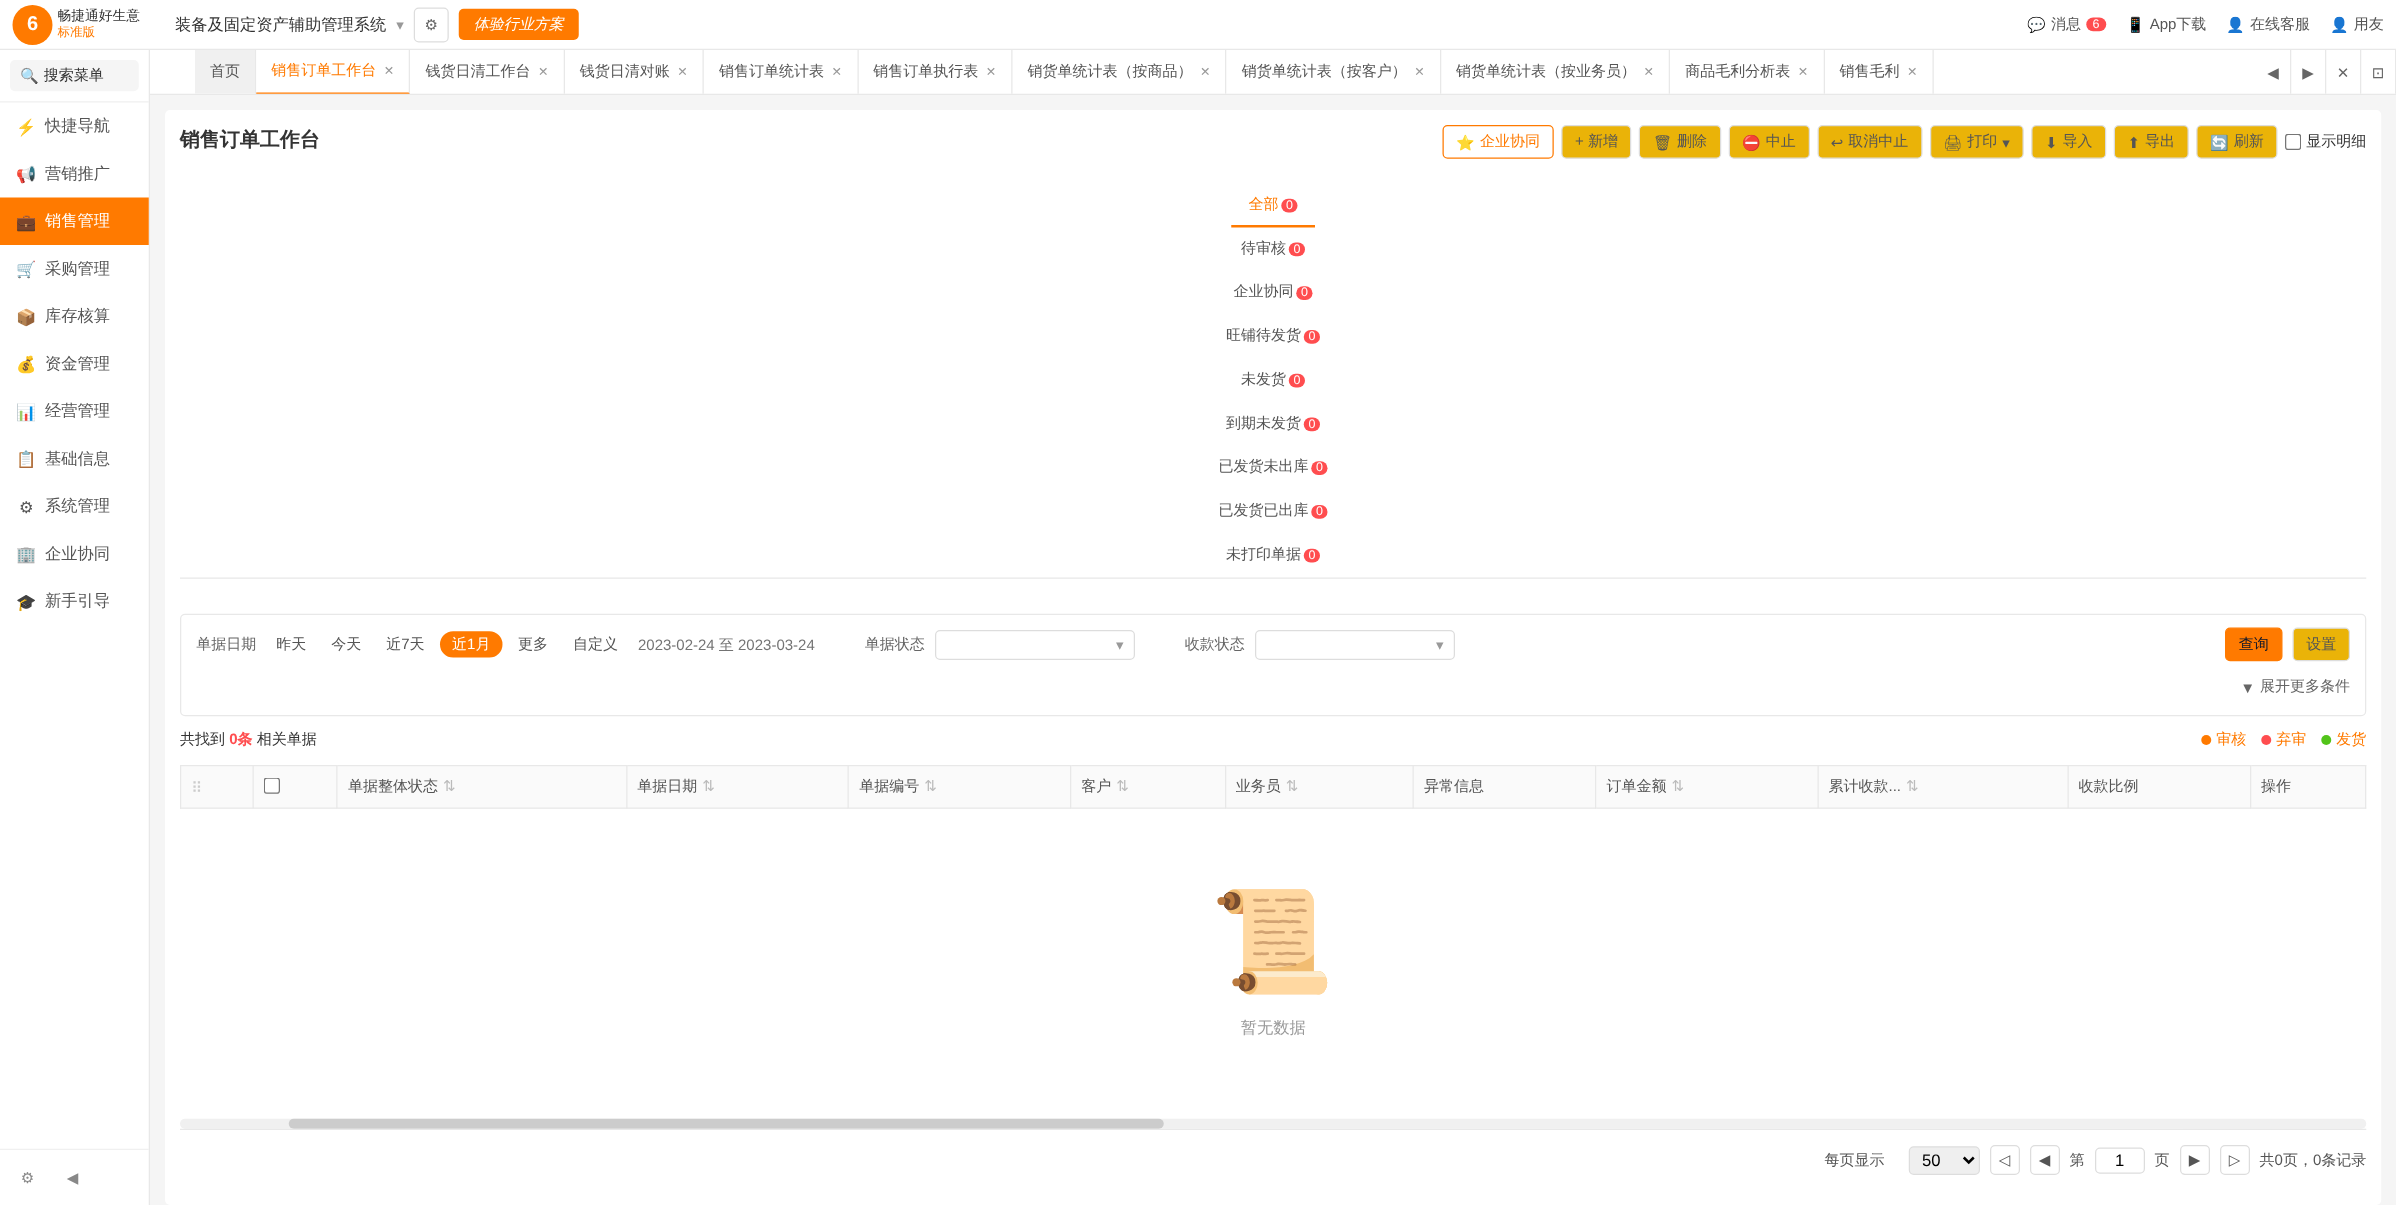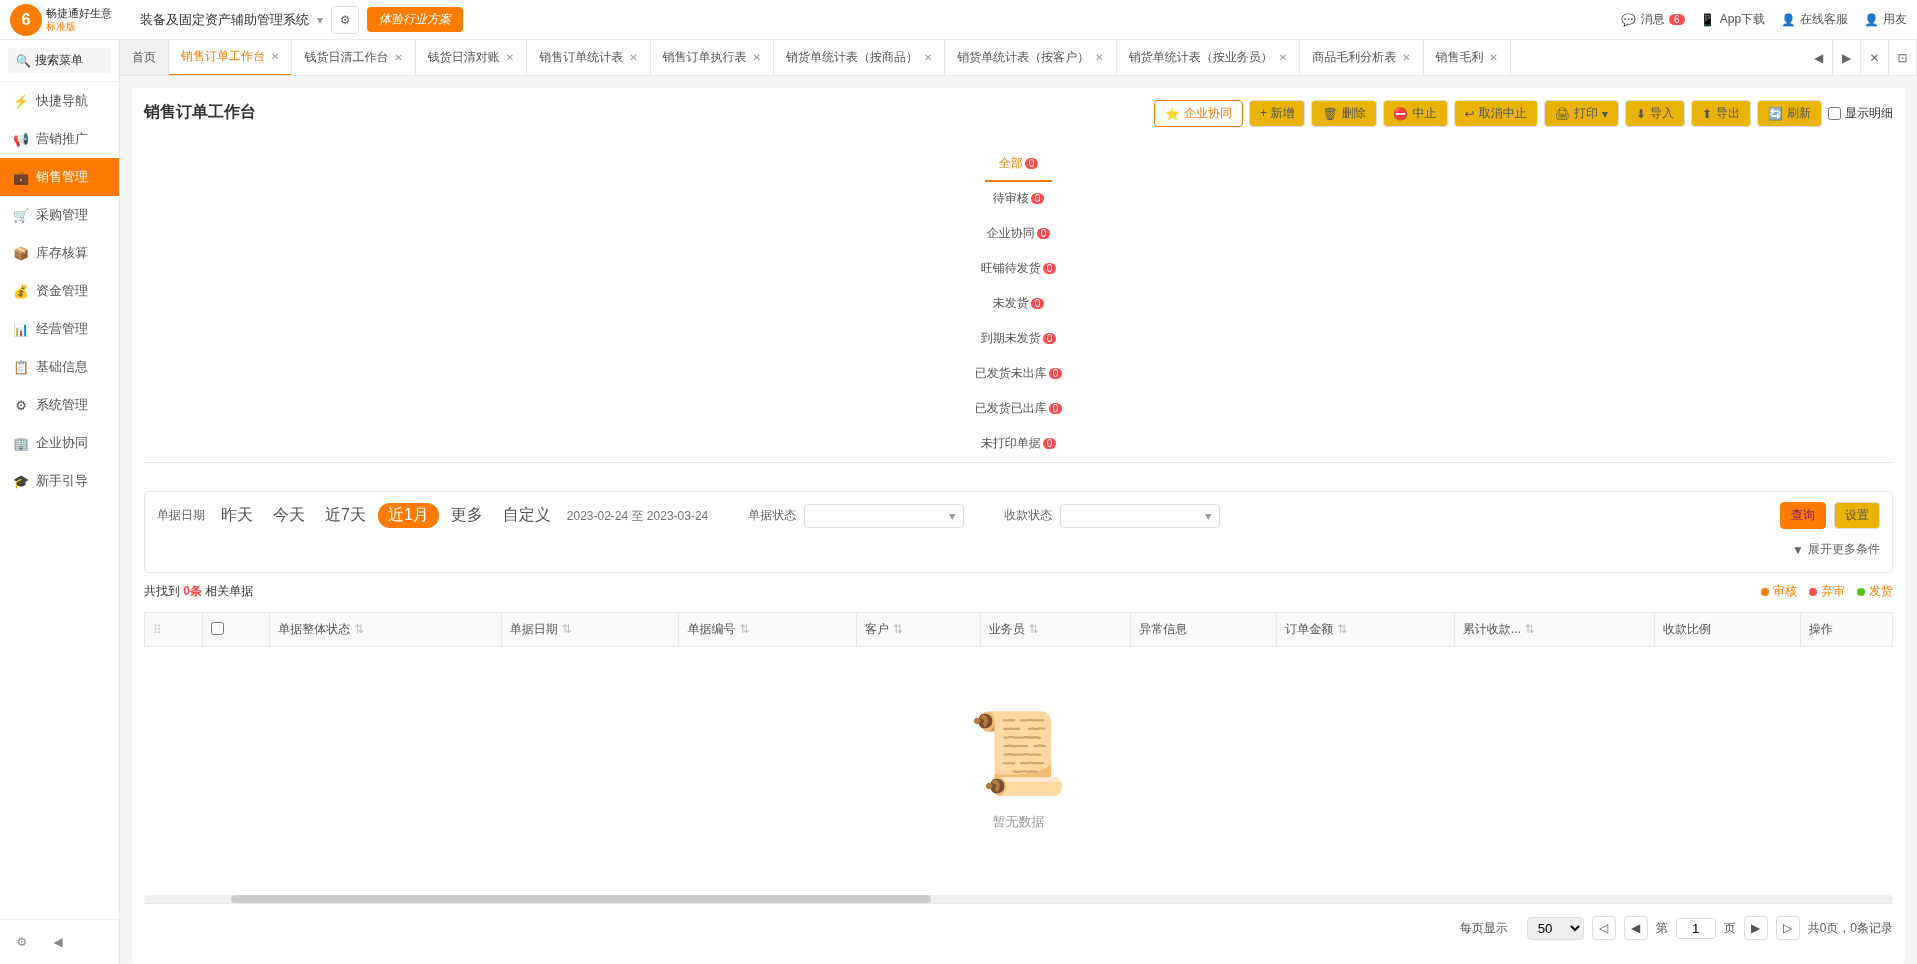--- a/index.html
+++ b/index.html
@@ -33,41 +33,41 @@
     .sidebar-search-inner { display: flex; align-items: center; background: #f5f5f5; border-radius: 4px; padding: 4px 8px; gap: 4px; cursor: pointer; }
     .sidebar-nav-item { display: flex; align-items: center; gap: 6px; padding: 10px 12px; cursor: pointer; font-size: 13px; color: #555; }
     .sidebar-nav-item.active { background: #ff7a00; color: white; }
     .sidebar-nav-item .nav-icon { width: 18px; height: 18px; display: flex; align-items: center; justify-content: center; }
     .sidebar-bottom { margin-top: auto; padding: 8px; display: flex; align-items: center; gap: 8px; border-top: 1px solid #f0f0f0; }
     .sidebar-bottom-btn { width: 28px; height: 28px; display: flex; align-items: center; justify-content: center; cursor: pointer; color: #888; }
 
     
     .tab-item { display: flex; align-items: center; padding: 0 12px; height: 36px; border-right: 1px solid #e8e8e8; cursor: pointer; white-space: nowrap; font-size: 12px; color: #555; flex-shrink: 0; }
     .tab-item.active { color: #ff7a00; border-bottom: 2px solid #ff7a00; background: #fff; }
-    .tab-item.home { background: #f0f0f0; }
+    .tab-item.home { background: #f0f0f0; margin-left: 36px; }
     .tab-close { margin-left: 6px; color: #999; font-size: 10px; cursor: pointer; }
     .tab-nav-btn { width: 28px; height: 36px; display: flex; align-items: center; justify-content: center; cursor: pointer; color: #666; border-right: 1px solid #e8e8e8; flex-shrink: 0; }
 
     
     .content-card { background: #fff; border-radius: 4px; padding: 12px; margin-bottom: 12px; }
     .page-title { font-size: 16px; font-weight: bold; color: #333; margin-bottom: 12px; }
     .toolbar { display: flex; align-items: center; gap: 6px; flex-wrap: wrap; margin-bottom: 10px; }
     .btn { display: flex; align-items: center; gap: 4px; padding: 4px 10px; border: 1px solid #ddd; border-radius: 4px; cursor: pointer; font-size: 12px; background: #eab308; color: #555; }
     .btn-primary { background: #ff7a00; color: white; border-color: #ff7a00; }
     .btn-smart { background: #fff; color: #ff7a00; border-color: #ff7a00; }
 
     
     .sub-tabs { display: flex; align-items: center; gap: 0; border-bottom: 1px solid #e8e8e8; margin-bottom: 28px; flex-direction: column; }
     .sub-tab { padding: 8px 14px; cursor: pointer; font-size: 12px; color: #555; border-bottom: 2px solid transparent; }
     .sub-tab.active { color: #ff7a00; border-bottom: 2px solid #ff7a00; }
     .sub-tab-badge { background: #ff4d4f; color: white; border-radius: 10px; padding: 0 4px; font-size: 10px; margin-left: 2px; }
     .filter-item { display: flex; align-items: center; gap: 8px; }
     .filter-label { color: #666; white-space: nowrap; }
     .filter-date-options { display: flex; align-items: center; gap: 4px; }
-    .date-option { padding: 2px 8px; cursor: pointer; color: #555; border-radius: 3px; font-size: 16px; }
+    .date-option { padding: 2px 8px; cursor: pointer; color: #555; border-radius: 3px; font-size: 12px; }
     .date-option.active { background: #ff7a00; color: white; border-radius: 12px; padding: 2px 10px; }
     .date-range { color: #737373; font-size: 12px; margin-top: 2px; }
     .filter-select { display: flex; align-items: center; border: 1px solid #ddd; border-radius: 4px; padding: 4px 8px; min-width: 140px; cursor: pointer; background: #fff; gap: 4px; }
     .filter-select-arrow { margin-left: auto; color: #999; }
     .expand-btn { display: flex; align-items: center; gap: 4px; cursor: pointer; color: #666; font-size: 12px; margin-left: auto; }
     .filter-row { display: flex; align-items: center; gap: 20px; margin-bottom: 8px; }
     .filter-expand-row { display: flex; align-items: center; justify-content: center; padding: 4px 0; }
 
     
     .action-btn { display: flex; align-items: center; gap: 4px; cursor: pointer; font-size: 12px; color: #ff7a00; }
@@ -339,21 +339,21 @@
                 </div>
               </div>
               <div class="filter-item" style="margin-left:20px;">
                 <span class="filter-label">收款状态</span>
                 <div class="filter-select" style="min-width:160px;">
                   <span></span>
                   <span class="filter-select-arrow">▾</span>
                 </div>
               </div>
               <div style="margin-left:auto;display:flex;gap:8px;">
-                <button class="btn btn-primary" style="background:#ff7a00;color:#701a75;border-color:#ff7a00;">查询</button>
+                <button class="btn btn-primary" style="background:#ff7a00;color:#0f172a;border-color:#ff7a00;">查询</button>
                 <button class="btn">设置</button>
               </div>
             </div>
             <div class="filter-expand-row">
               <div class="expand-btn">
                 <span>▼</span>
                 <span>展开更多条件</span>
               </div>
             </div>
           </div>

